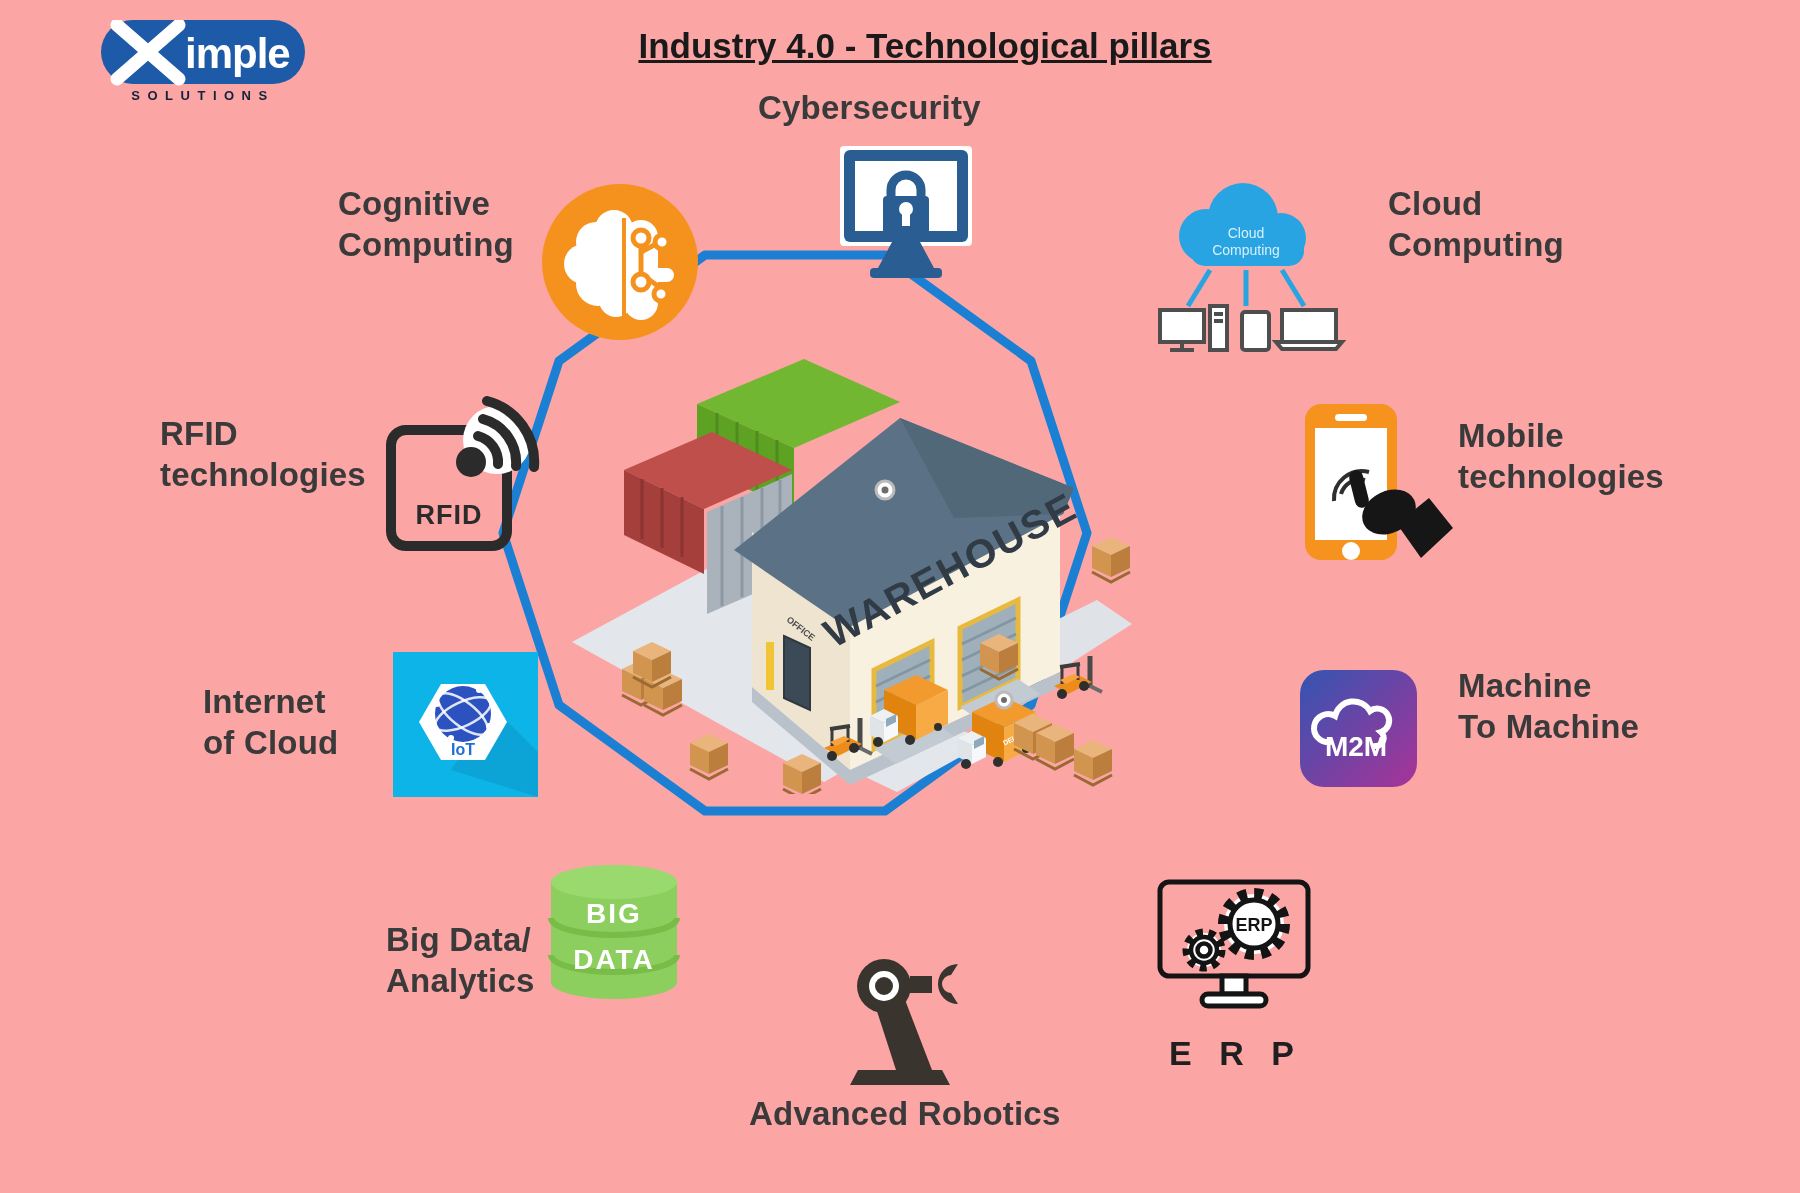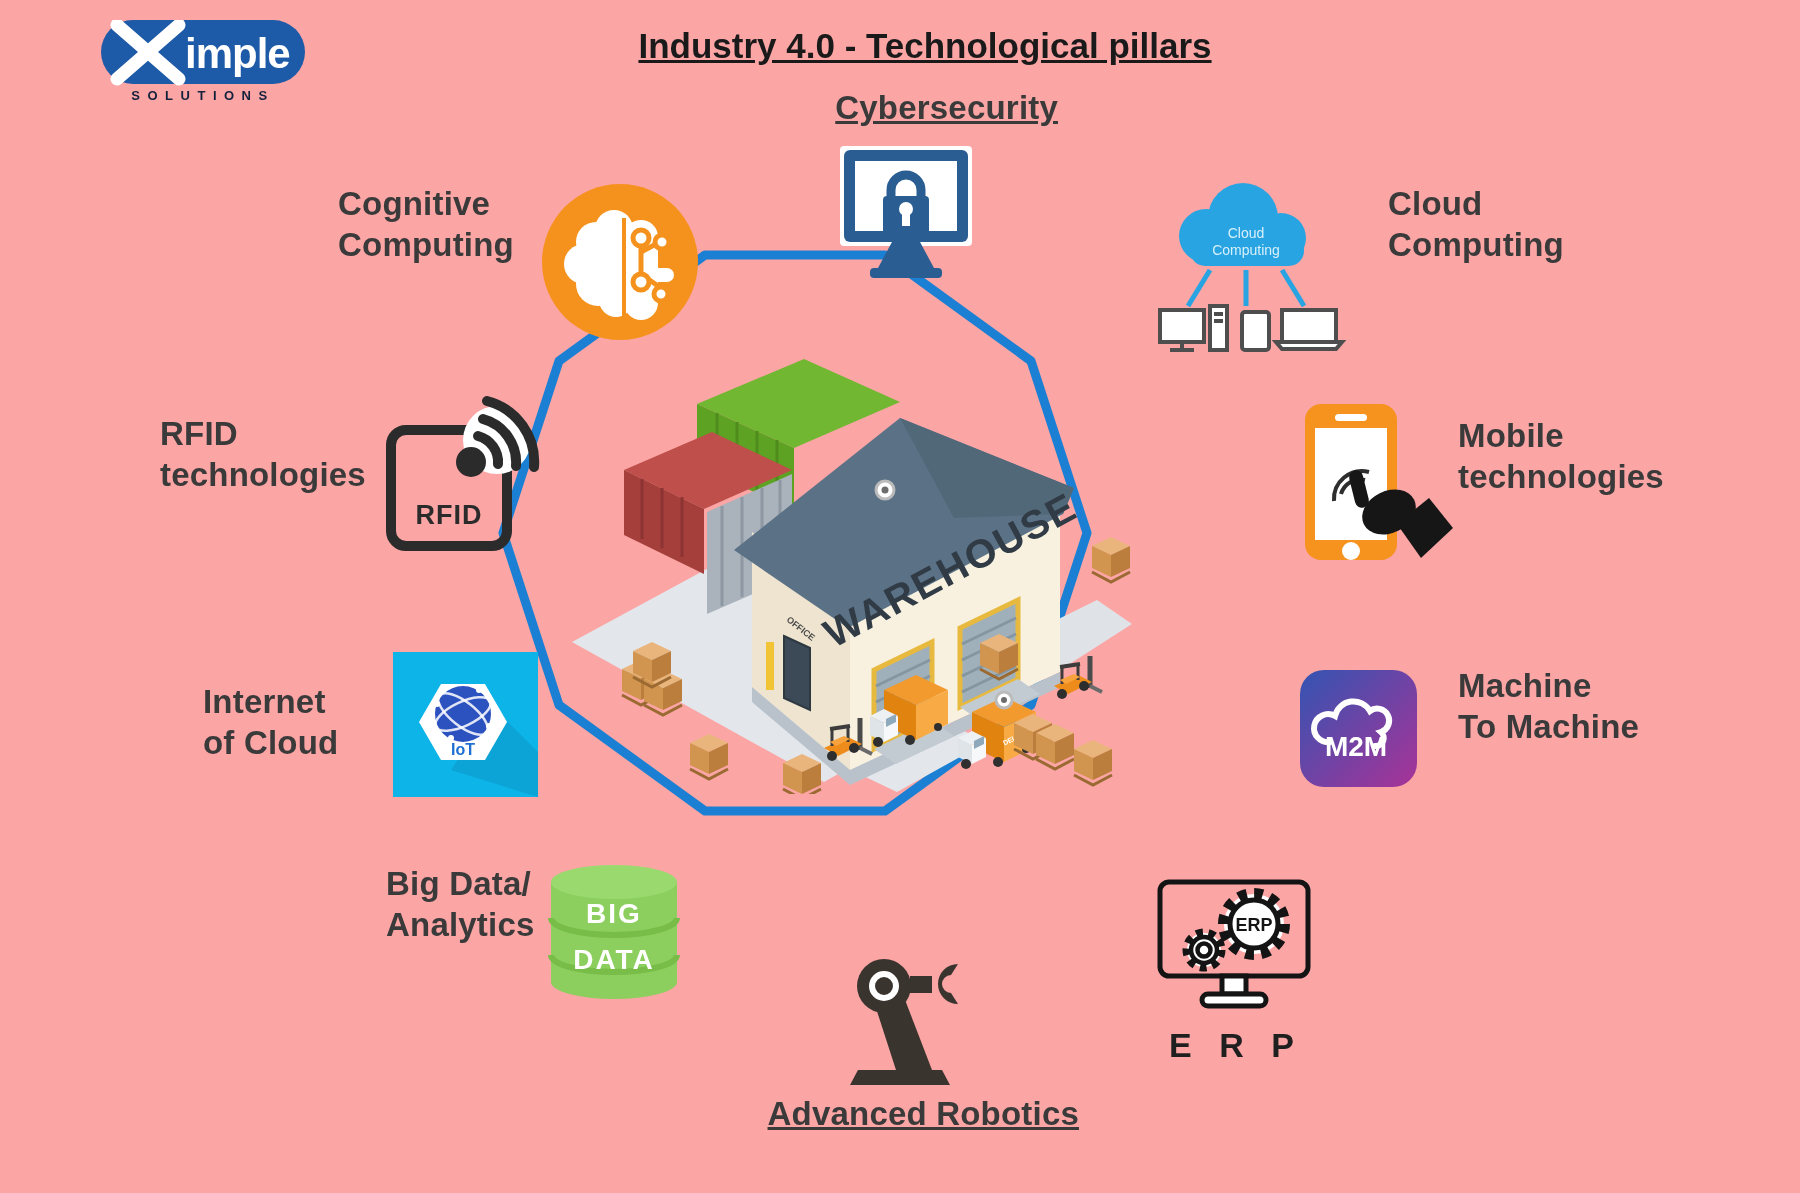--- a/index.html
+++ b/index.html
@@ -2,22 +2,22 @@
 <html><head>
 <meta charset="utf-8">
 <style>
   html,body{margin:0;padding:0;background:#fff;}
   .canvas{position:relative;width:1800px;height:1193px;background:#fca5a5;overflow:hidden;
           font-family:"Liberation Sans",sans-serif;}
   .abs{position:absolute;}
   .title{font-size:35px;font-weight:700;color:#1a1a1a;text-align:center;width:850px;left:500px;top:26px;text-decoration:underline;}
   .label{font-size:33px;font-weight:600;color:#3a3a3a;line-height:1.24;letter-spacing:.2px;}
   .label .ln{display:block;}
-  .center-txt{text-align:right;text-decoration:underline;}
-  .erp-word{font-size:34px;font-weight:700;color:#1f1f1f;letter-spacing:9px;text-align:center;}
+  .center-txt{text-align:left;}
+  .erp-word{font-size:34px;font-weight:700;color:#1f1f1f;letter-spacing:9px;text-align:center;margin-top:8px;}
   svg{display:block;}
   svg text{font-family:"Liberation Sans",sans-serif;}
 </style>
 </head>
 <body>
 
 <div class="canvas">
 
   <svg class="abs" style="left:0;top:0" width="1800" height="1193" viewBox="0 0 1800 1193">
     <polygon points="885,255 705,255 559,361 503,533 559,705 705,811 885,811 1031,705 1087,533 1031,361" fill="none" stroke="#1b80d3" stroke-width="9" stroke-linejoin="round"></polygon>
@@ -179,21 +179,21 @@
     </defs>
     <rect x="0" y="0" width="117" height="117" rx="24" fill="url(#m2mGrad)"></rect>
     <path d="M30,72 a14,14 0 1 1 5,-26 a19,19 0 0 1 35,-5 a12,12 0 1 1 11,21 a8,8 0 0 1 -6,14" stroke="#ffffff" stroke-width="6" fill="none" stroke-linecap="round"></path>
     <text x="56" y="86" text-anchor="middle" font-size="28" font-weight="bold" fill="#ffffff">M2M</text>
   </svg>
   <div class="abs label" style="left:1458px;top:666px">
     <span class="ln">Machine</span>
     <span class="ln">To Machine</span>
   </div>
 
-  <div class="abs label" style="left:386px;top:864px">
+  <div class="abs label" style="left:386px;top:920px">
     <span class="ln">Big Data/</span>
     <span class="ln">Analytics</span>
   </div>
   <svg class="abs" style="left:543px;top:856px" width="142" height="152" viewBox="0 0 142 152">
     <path d="M8,26 v100 a63,17 0 0 0 126,0 v-100 z" fill="#8ccf5e"></path>
     <ellipse cx="71" cy="26" rx="63" ry="17" fill="#9ad96e"></ellipse>
     <path d="M8,62 a63,17 0 0 0 126,0" stroke="#79bd49" stroke-width="6" fill="none"></path>
     <path d="M8,99 a63,17 0 0 0 126,0" stroke="#79bd49" stroke-width="6" fill="none"></path>
     <text x="71" y="67" text-anchor="middle" font-size="28" font-weight="bold" fill="#ffffff" letter-spacing="2">BIG</text>
     <text x="71" y="113" text-anchor="middle" font-size="28" font-weight="bold" fill="#ffffff" letter-spacing="2">DATA</text>

